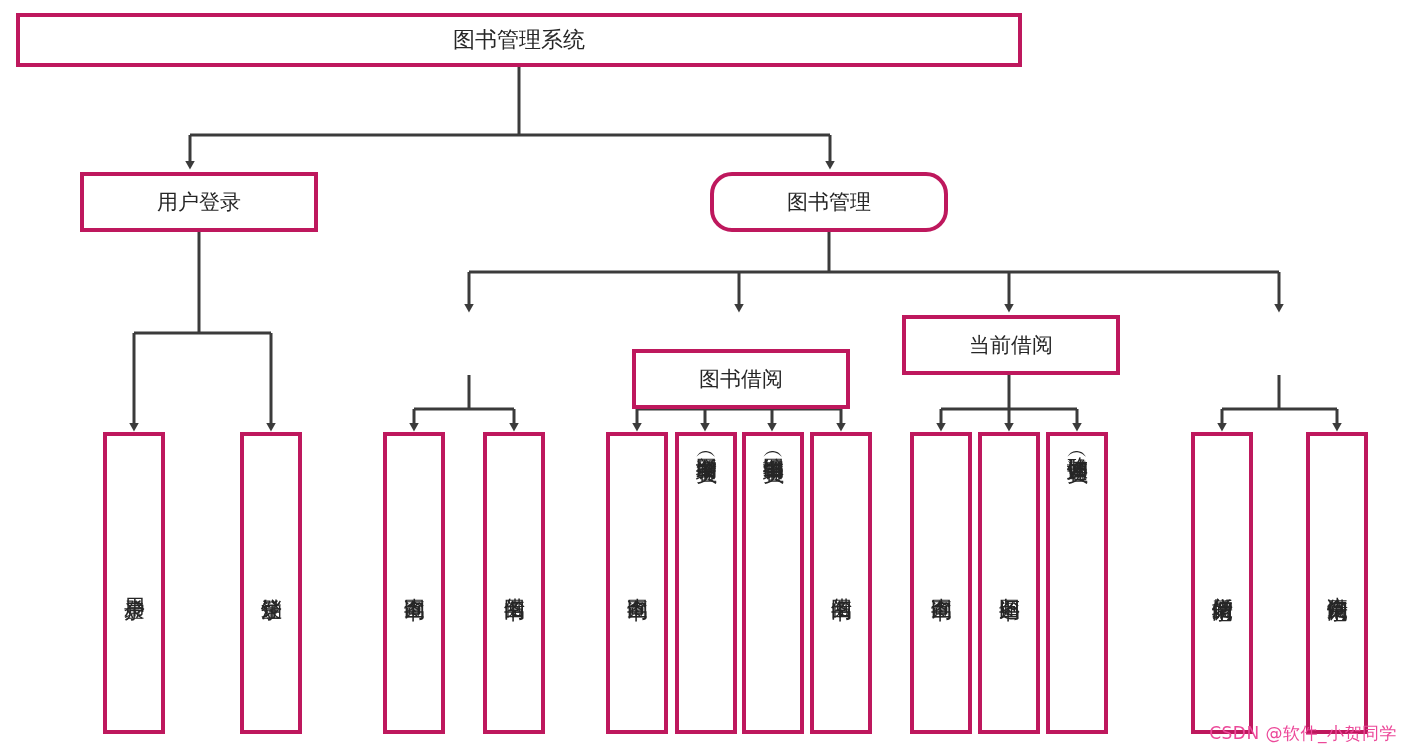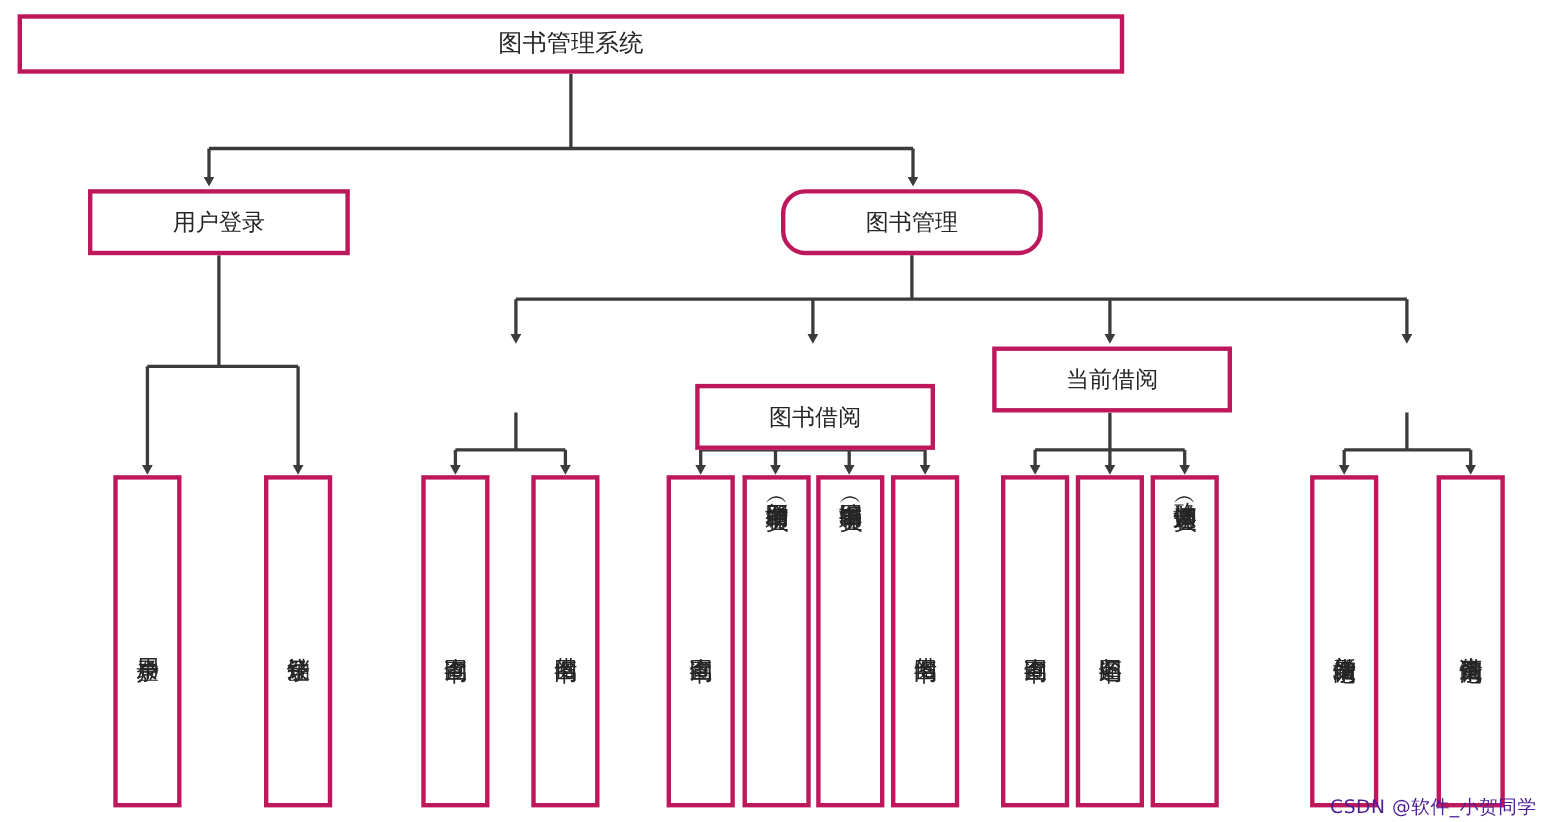--- a/index.html
+++ b/index.html
@@ -58,21 +58,21 @@
   }
   .label {
     display: block;
     white-space: pre-line;
   }
   .watermark {
     position: absolute;
     right: 8px;
     bottom: 2px;
     font-size: 17px;
-    color: #4c1d95;
+    color: #ec4899;
     white-space: nowrap;
     letter-spacing: 0.5px;
   }
 </style>
 </head>
 <body>
 
 <div id="canvas">
 
   <svg class="wires" viewBox="0 0 1405 747" xmlns="http://www.w3.org/2000/svg">

